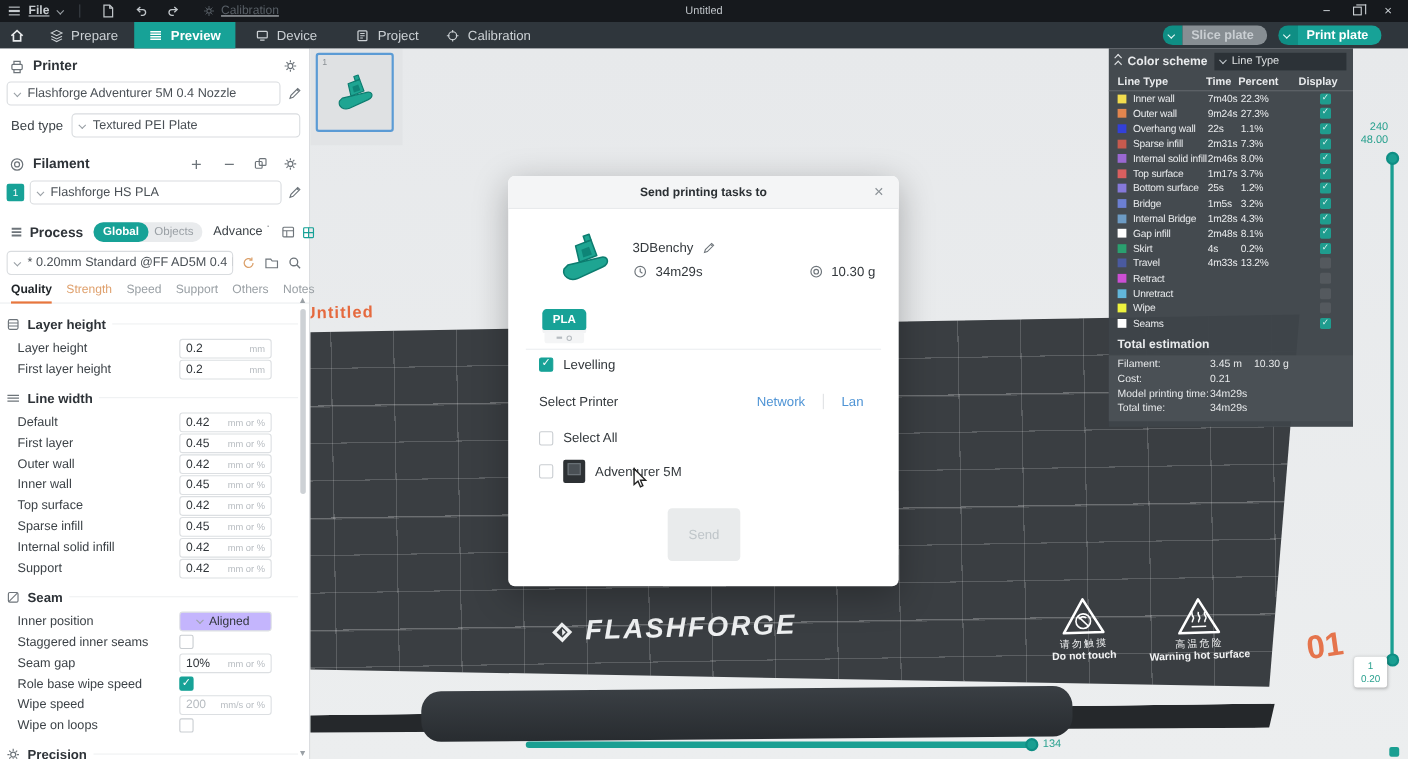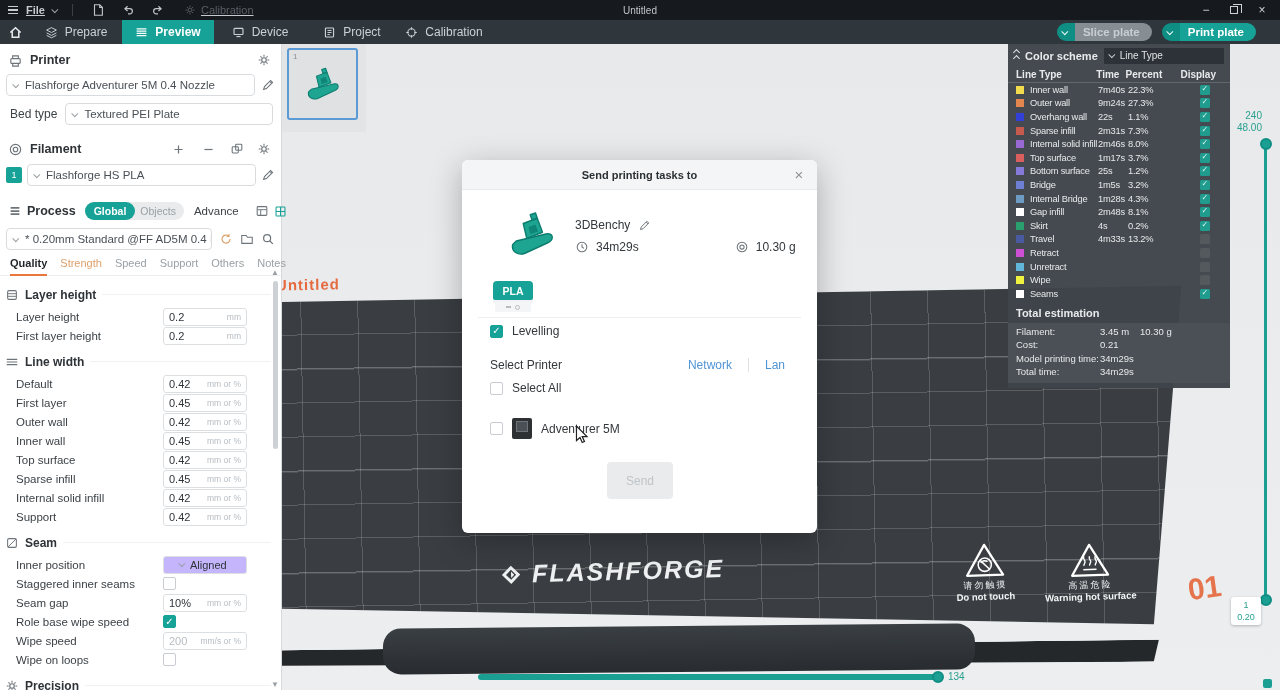--- a/index.html
+++ b/index.html
@@ -147,25 +147,25 @@
   .pla-chip { position:absolute; left:31px; top:121px; width:40px; height:19px; background:#17a297; color:#fff; font-size:10.5px; font-weight:bold; display:flex; align-items:center; justify-content:center; border-radius:4px 4px 2px 2px; box-shadow:0 3px 0 #f2f3f4; }
   .pla-sub { position:absolute; left:33px; top:142px; width:36px; height:10px; background:#f4f5f6; border-radius:2px; display:flex; align-items:center; justify-content:center; gap:4px; }
   .pla-sub i { width:5px; height:1.5px; background:#b7bcc1; }
   .pla-sub u { width:5px; height:5px; border:1px solid #b7bcc1; border-radius:50%; }
   .dlg-div { position:absolute; left:16px; right:16px; top:157px; height:1px; background:#eceef0; }
   .dlg-level { position:absolute; left:28px; top:164px; display:flex; align-items:center; gap:9px; font-size:12px; color:#33383c; }
   .dlg-selrow { position:absolute; left:28px; right:28px; top:198px; display:flex; align-items:center; font-size:12px; color:#33383c; }
   .dlg-selrow .links { margin-left:auto; display:flex; align-items:center; gap:0; font-size:12px; }
   .link { color:#4f94d5; padding:0 16px; }
   .link-sep { width:1px; height:14px; background:#dfe2e4; }
-  .dlg-selall { position:absolute; left:28px; top:221px; display:flex; align-items:center; gap:9px; font-size:12px; color:#33383c; }
+  .dlg-selall { position:absolute; left:28px; top:231px; display:flex; align-items:center; gap:9px; font-size:12px; color:#33383c; }
   .dlg-printer { position:absolute; left:28px; top:258px; display:flex; align-items:center; gap:9px; font-size:12px; color:#33383c; }
   .printer-img { width:20px; height:21px; background:#2d3134; border-radius:2px; position:relative; }
   .printer-img::before { content:""; position:absolute; left:4px; top:3px; right:4px; height:9px; background:#4a5055; border:1px solid #6d747a; }
-  .dlg-send { position:absolute; left:145px; top:302px; width:66px; height:37px; background:#e9ebec; border-radius:4px; border:none; color:#bfc5c9; font-size:12px; }
+  .dlg-send { position:absolute; left:145px; top:302px; width:66px; height:48px; background:#e9ebec; border-radius:4px; border:none; color:#bfc5c9; font-size:12px; }
   .cursor { position:absolute; left:575px; top:425px; z-index:31; }
 
   .hidden-defs { position:absolute; width:0; height:0; overflow:hidden; }
 </style>
 </head>
 <body>
 
 <svg class="hidden-defs" xmlns="http://www.w3.org/2000/svg">
   <symbol id="i-home" viewBox="0 0 16 16">
       <path d="M2.5 8 8 3l5.5 5M4.5 7v6h7V7" fill="none" stroke="currentColor" stroke-width="1.6"></path>

